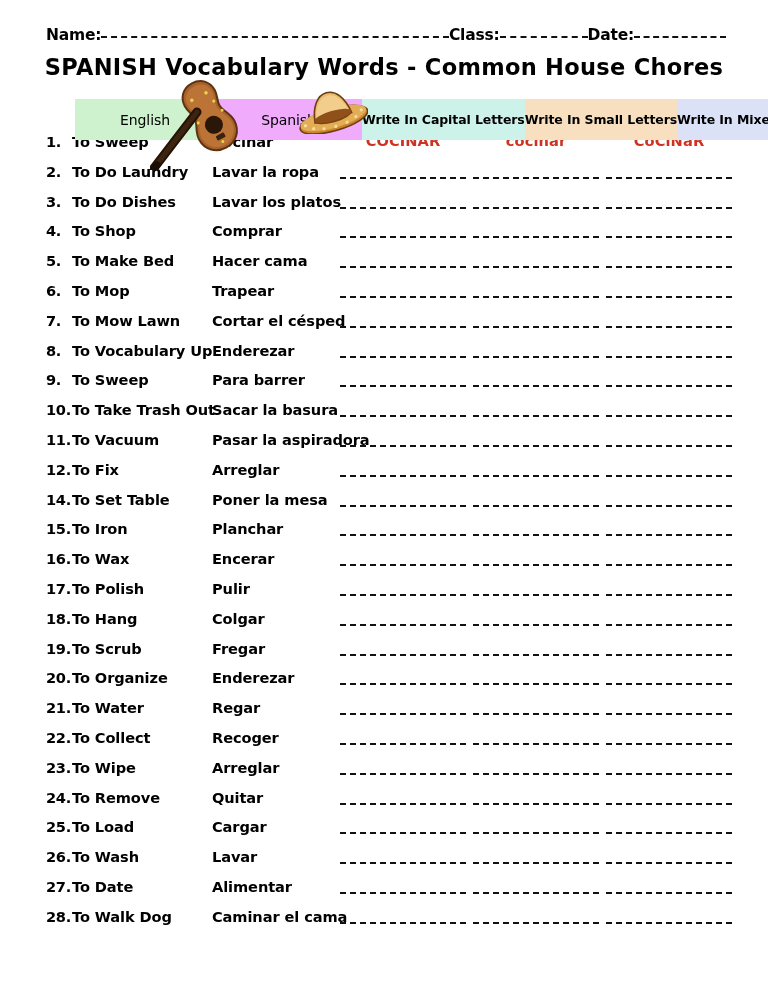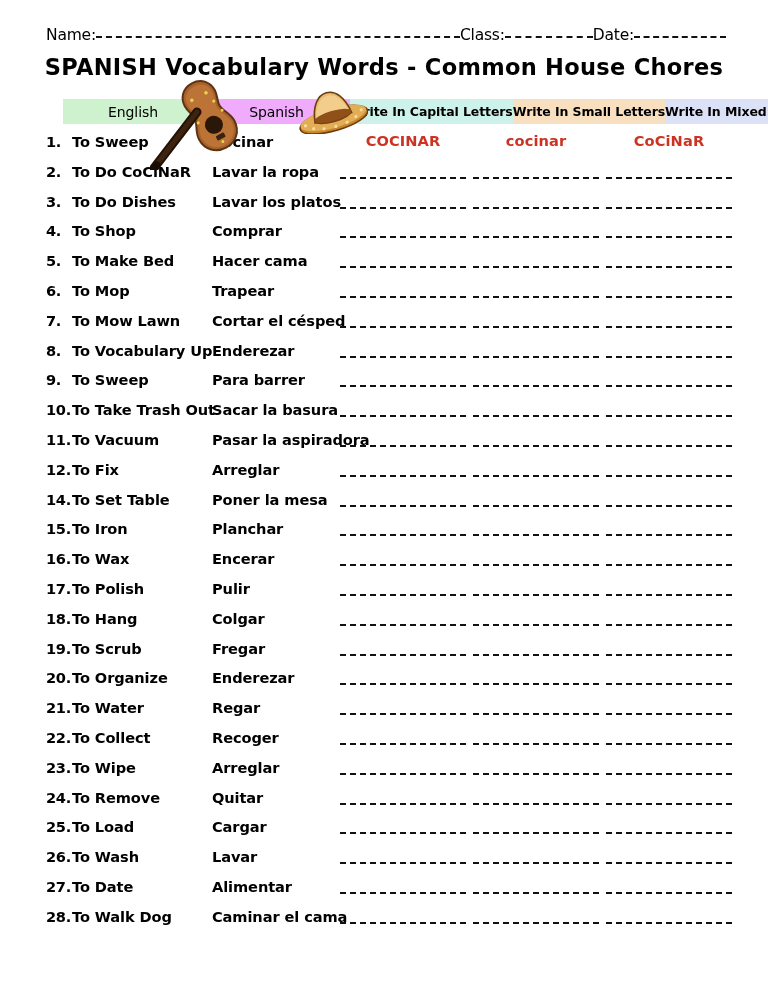--- a/index.html
+++ b/index.html
@@ -19,21 +19,21 @@
   
   .nameline {
     position: absolute;
     left: 46px;
     top: 26px;
     width: 680px;
     height: 22px;
     display: flex;
     align-items: baseline;
     font-size: 15.5px;
-    font-weight: 400;
+    font-weight: 700;
     letter-spacing: -0.2px;
     white-space: nowrap;
   }
   .nl-label { flex: 0 0 auto; }
   .nl-fill {
     flex: 1 1 auto;
     position: relative;
     height: 14px;
     margin: 0 0px;
     overflow: hidden;
@@ -59,24 +59,24 @@
     text-align: center;
     font-size: 22.5px;
     font-weight: 700;
     letter-spacing: 0.3px;
     white-space: nowrap;
   }
 
   
   .headband {
     position: absolute;
-    left: 63px;
+    left: 75px;
     top: 99px;
     width: 662px;
-    height: 25px;
+    height: 41px;
     display: flex;
     z-index: 1;
     justify-content: space-between;
   }
   .hcell {
     display: flex;
     align-items: center;
     justify-content: center;
     font-size: 12.5px;
     font-weight: 700;
@@ -252,21 +252,21 @@
         <div class="blank answer">
           <div class="ans">cocinar</div>
         </div>
         <div class="blank answer">
           <div class="ans">CoCiNaR</div>
         </div>
       </div>
     </div>
     <div class="row">
       <div class="num">2.</div>
-      <div class="eng">To Do CoCiNaR</div>
+      <div class="eng">To Do Laundry</div>
       <div class="spa">Lavar la ropa</div>
       <div class="blanks">
         <div class="blank"></div>
         <div class="blank"></div>
         <div class="blank"></div>
       </div>
     </div>
     <div class="row">
       <div class="num">3.</div>
       <div class="eng">To Do Dishes</div>

